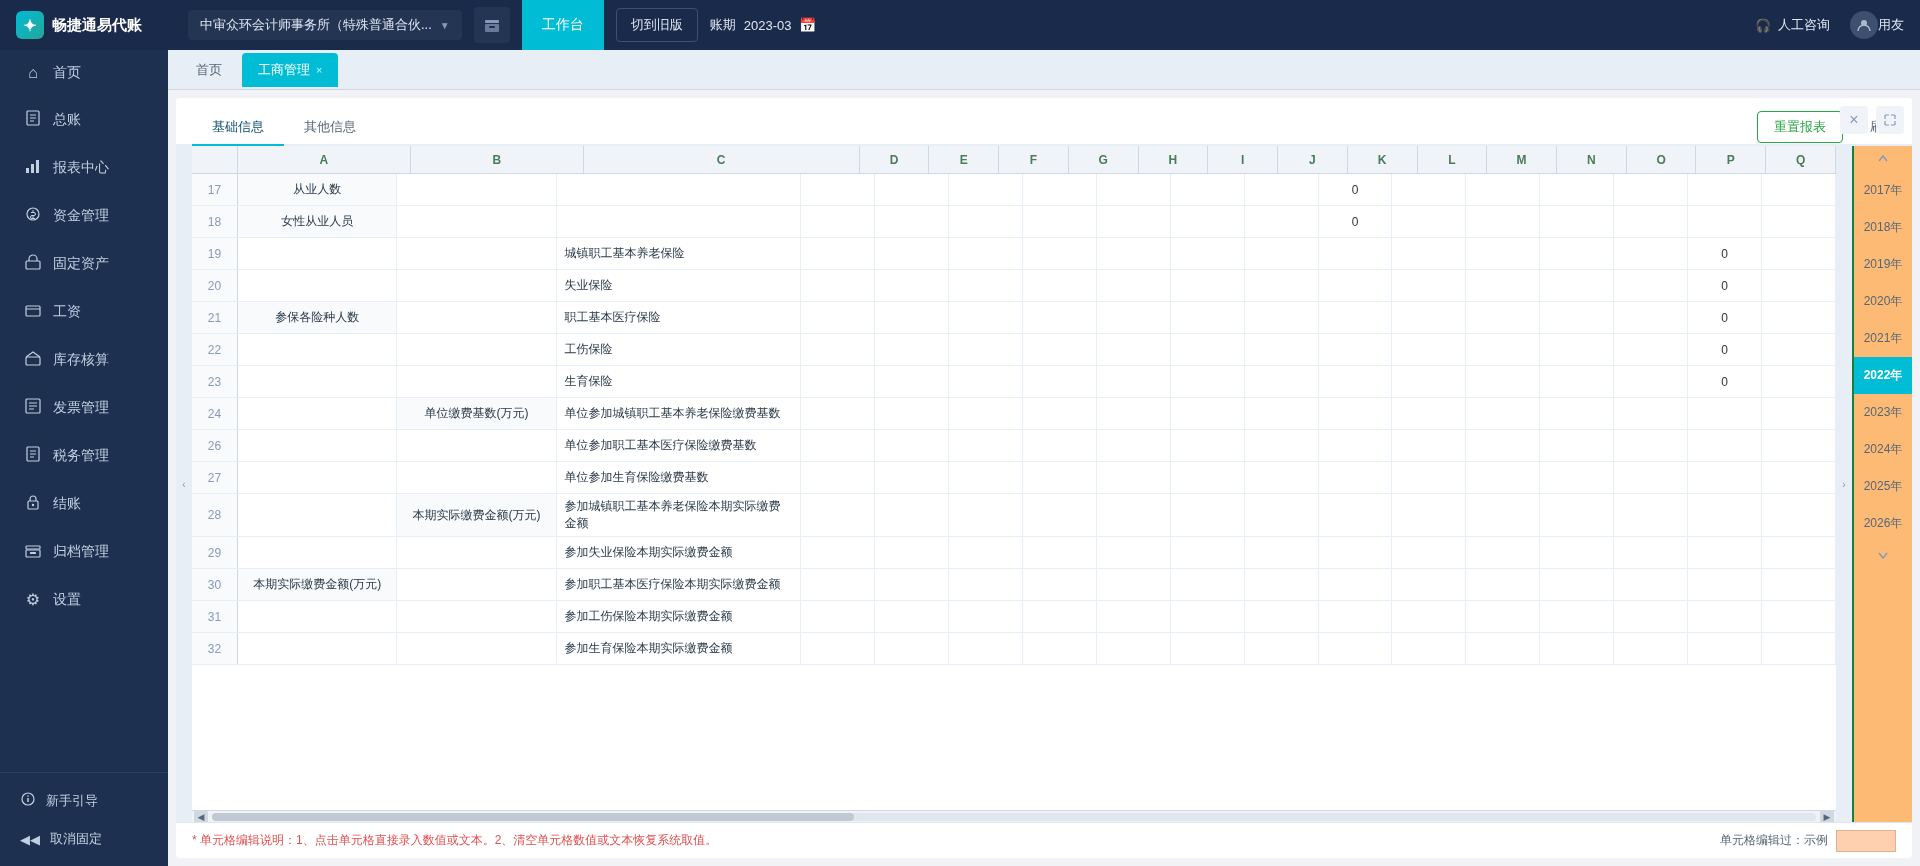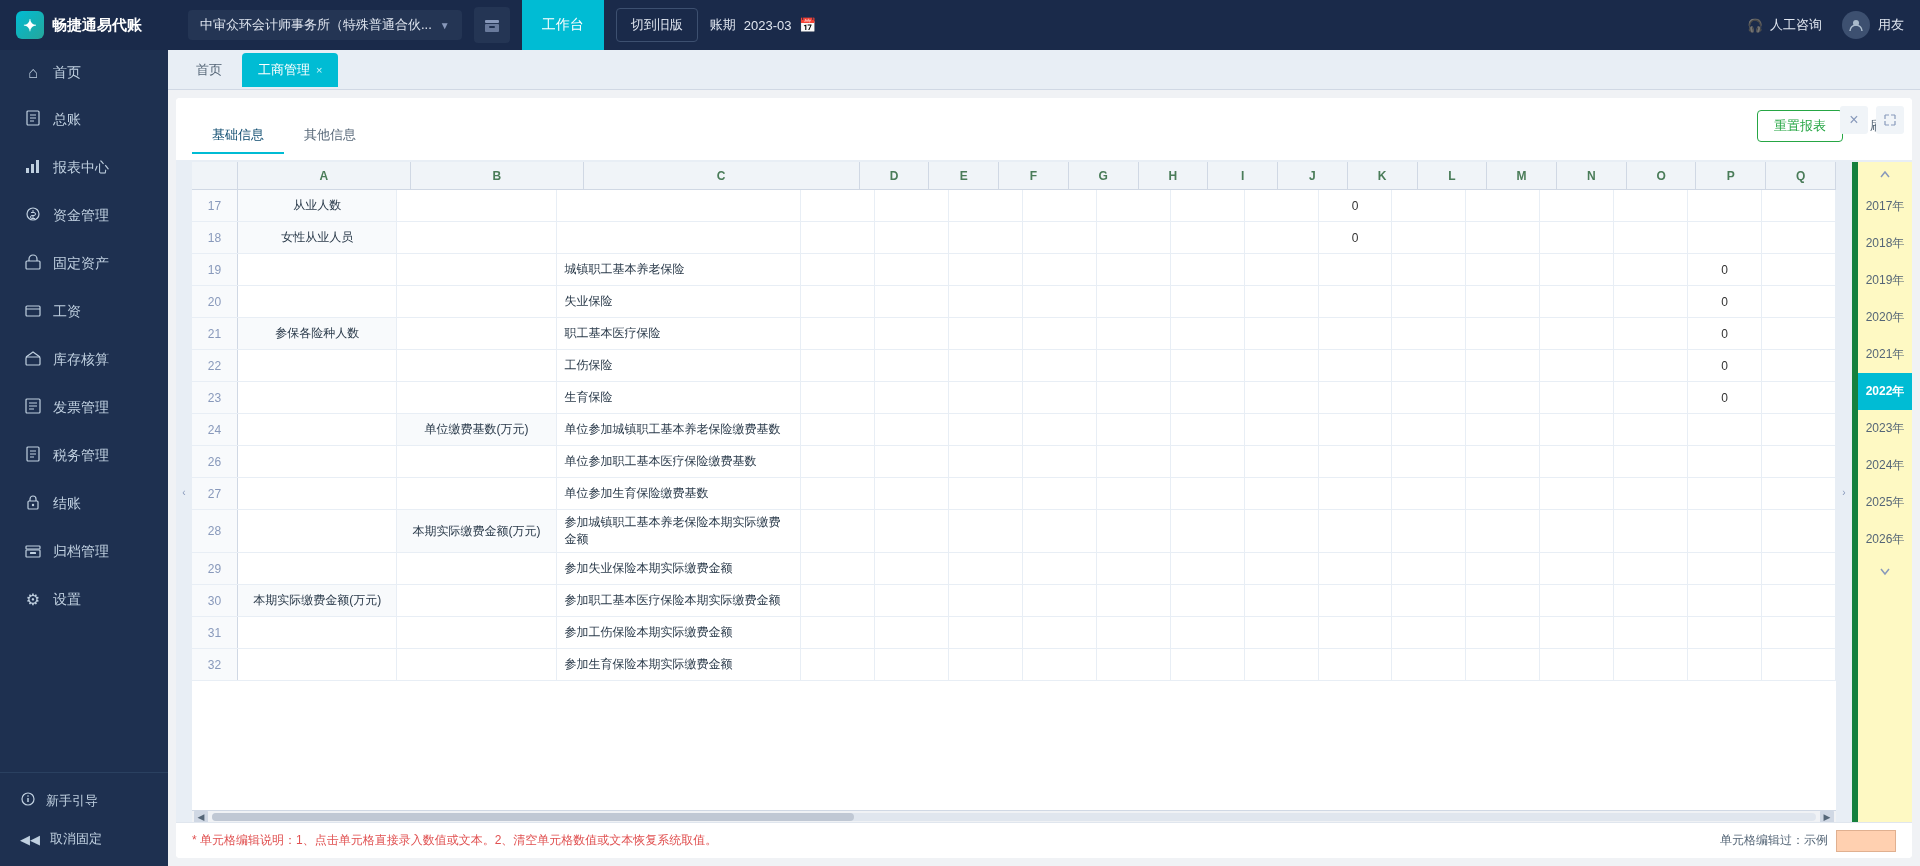--- a/index.html
+++ b/index.html
@@ -88,21 +88,21 @@
     }
     .calendar-icon { color: #8899bb; cursor: pointer; font-size: 14px; }
     .header-right {
       margin-left: auto;
       display: flex;
       align-items: center;
       gap: 20px;
       color: #e0e6f0;
     }
     .support-area { display: flex; align-items: center; gap: 6px; cursor: pointer; }
-    .user-area { display: flex; align-items: center; gap: 8px; cursor: pointer; }
+    .user-area { display: flex; align-items: center; cursor: pointer; }
     .user-avatar {
       width: 28px;
       height: 28px;
       background: #3d5070;
       border-radius: 50%;
       display: flex;
       align-items: center;
       justify-content: center;
       color: #aabbcc;
       font-size: 14px;
@@ -225,21 +225,21 @@
     }
     .sub-tab.active {
       color: #0c4a6e;
       border-bottom-color: #00bcd4;
       font-weight: 500;
     }
     .sub-tab-actions {
       margin-left: auto;
       display: flex;
       gap: 12px;
-      padding-bottom: 18px;
+      padding-bottom: 0;
     }
     .reset-report-btn {
       border: 1px solid #26a644;
       color: #26a644;
       background: #fff;
       border-radius: 4px;
       padding: 6px 16px;
       cursor: pointer;
       font-size: 13px;
     }
@@ -256,22 +256,22 @@
     .spreadsheet-container {
       flex: 1;
       display: flex;
       overflow: hidden;
       position: relative;
     }
 
     
     .year-panel {
       width: 60px;
-      background: #fef9c3;
-      border-left: 6px solid #15803d;
+      background: #fdba74;
+      border-left: 2px solid #15803d;
       display: flex;
       flex-direction: column;
       align-items: center;
       overflow: hidden;
       flex-shrink: 0;
     }
     .year-panel-nav {
       width: 100%;
       display: flex;
       align-items: center;

